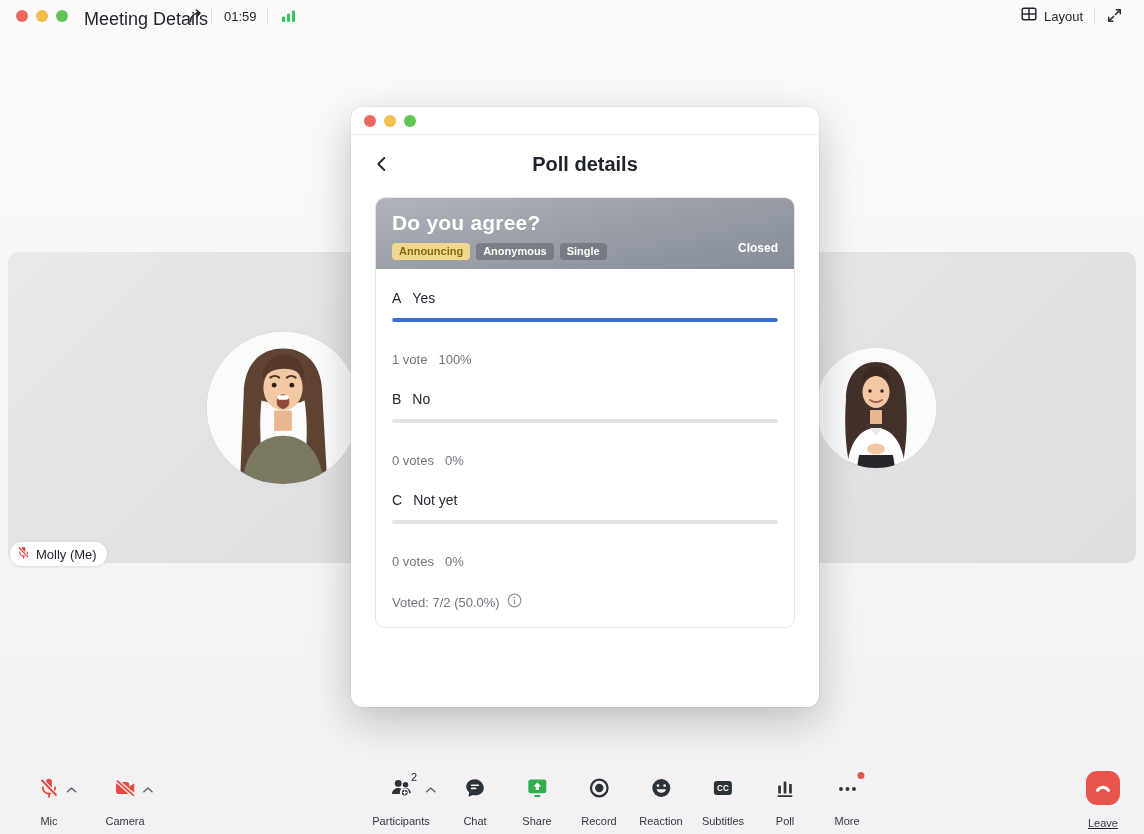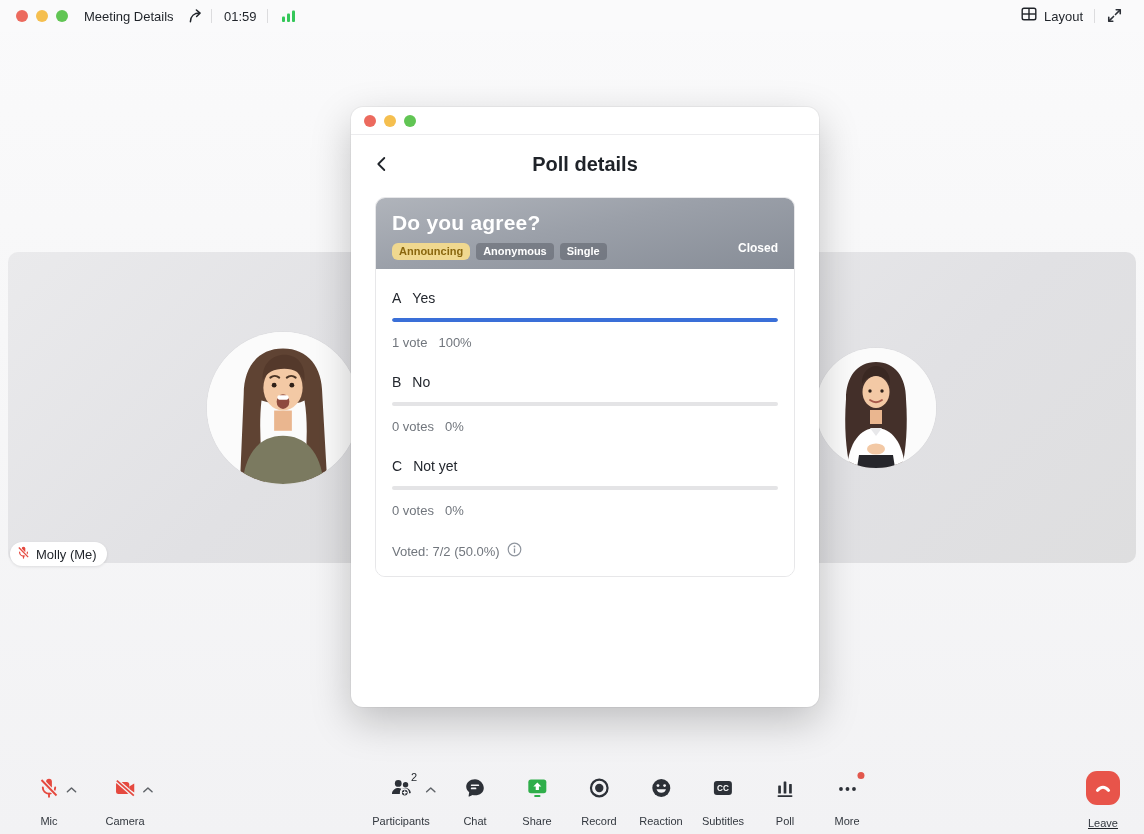--- a/index.html
+++ b/index.html
@@ -10,21 +10,21 @@
     color:#1f2329;
     overflow:hidden;
     position:relative;
   }
   .screen { position:absolute; inset:0; }
 
   
   .topbar { position:absolute; top:0; left:0; right:0; height:32px; background:#fafafb; }
   .tl { position:absolute; top:10px; width:12px; height:12px; border-radius:50%; }
   .tl.red{ left:16px; background:#ec6a5e; } .tl.yel{ left:36px; background:#f5bf4f; } .tl.grn{ left:56px; background:#61c554; }
-  .tb-title { position:absolute; left:84px; top:9px; font-size:13px; color:#1f2329; }
+  .tb-title { position:absolute; left:84px; top:9px; font-size:18px; color:#1f2329; }
   .tb-share { position:absolute; left:187px; top:8px; }
   .vdiv { position:absolute; top:9px; width:1px; height:14px; background:#dcdcde; }
   .tb-timer { position:absolute; left:224px; top:9px; font-size:13px; color:#1f2329; }
   .tb-signal { position:absolute; left:281px; top:8px; }
   .layout-btn { position:absolute; left:1020px; top:5px; display:flex; align-items:center; gap:6px; height:22px; }
   .layout-label { font-size:13px; color:#1f2329; }
   .expand-btn { position:absolute; left:1106px; top:7px; }
 
   
   .tile { position:absolute; top:252px; height:311px; border-radius:10px;
@@ -48,32 +48,32 @@
   .m-header { position:relative; height:58px; display:flex; align-items:center; justify-content:center; }
   .m-back { position:absolute; left:22px; top:20px; width:18px; height:18px; cursor:pointer; }
   .m-title { font-size:20px; font-weight:700; color:#1f2329; }
 
   .card { margin:4px 24px 0 24px; width:420px; border:1px solid #e7e7e9; border-radius:10px; overflow:hidden; }
   .card-head { position:relative; height:71px; padding:13px 16px 0 16px;
                background:linear-gradient(168deg,#b0b4bb 0%,#9ba0a9 45%,#878d97 100%); }
   .q-title { font-size:21px; font-weight:700; color:#ffffff; letter-spacing:.2px; }
   .badge-row { display:flex; gap:6px; margin-top:8px; align-items:center; }
   .badge { font-size:11px; font-weight:700; padding:2px 7px; border-radius:4px; line-height:13px; }
-  .badge.announcing { background:#f0d88f; color:#8a670f;border-radius:6px; }
+  .badge.announcing { background:#f0d88f; color:#8a670f; }
   .badge.gray { background:rgba(52,57,66,0.32); color:#ffffff; }
   .closed { position:absolute; right:16px; bottom:14px; font-size:12px; font-weight:700; color:#ffffff; }
 
   .card-body { background:#fff; padding:21px 16px 16px 16px; }
   .opt { margin-bottom:24px; }
   .opt-label { display:flex; gap:11px; font-size:14px; color:#23272e; margin-bottom:12px; }
   .bar { height:4px; border-radius:4px; background:#e4e4e6; overflow:hidden; }
   .bar-fill { height:100%; border-radius:4px; width:0; }
   .fill-active { background:#3a6fd8; }
   .fill-zero { background:transparent; }
-  .opt-votes { display:flex; gap:11px; font-size:13px; color:#71767d; margin-top:13px; }
+  .opt-votes { display:flex; gap:11px; font-size:13px; color:#71767d; margin-top:30px; }
   .voted-row { display:flex; align-items:center; gap:7px; font-size:13px; color:#71767d; margin-top:2px; }
 
   
   .toolbar { position:absolute; left:0; right:0; bottom:0; height:64px; }
   .tb-btn { position:absolute; bottom:7px; transform:translateX(-50%); display:flex; flex-direction:column;
             align-items:center; cursor:pointer; }
   .icon-wrap { position:relative; height:26px; display:flex; align-items:center; }
   .tb-label { font-size:11px; color:#33383f; margin-top:12px; white-space:nowrap; }
   .chev { position:absolute; left:calc(100% + 5px); top:3px; }
   .sup { position:absolute; left:calc(100% - 2px); top:-6px; font-size:11px; color:#1f2329; }

